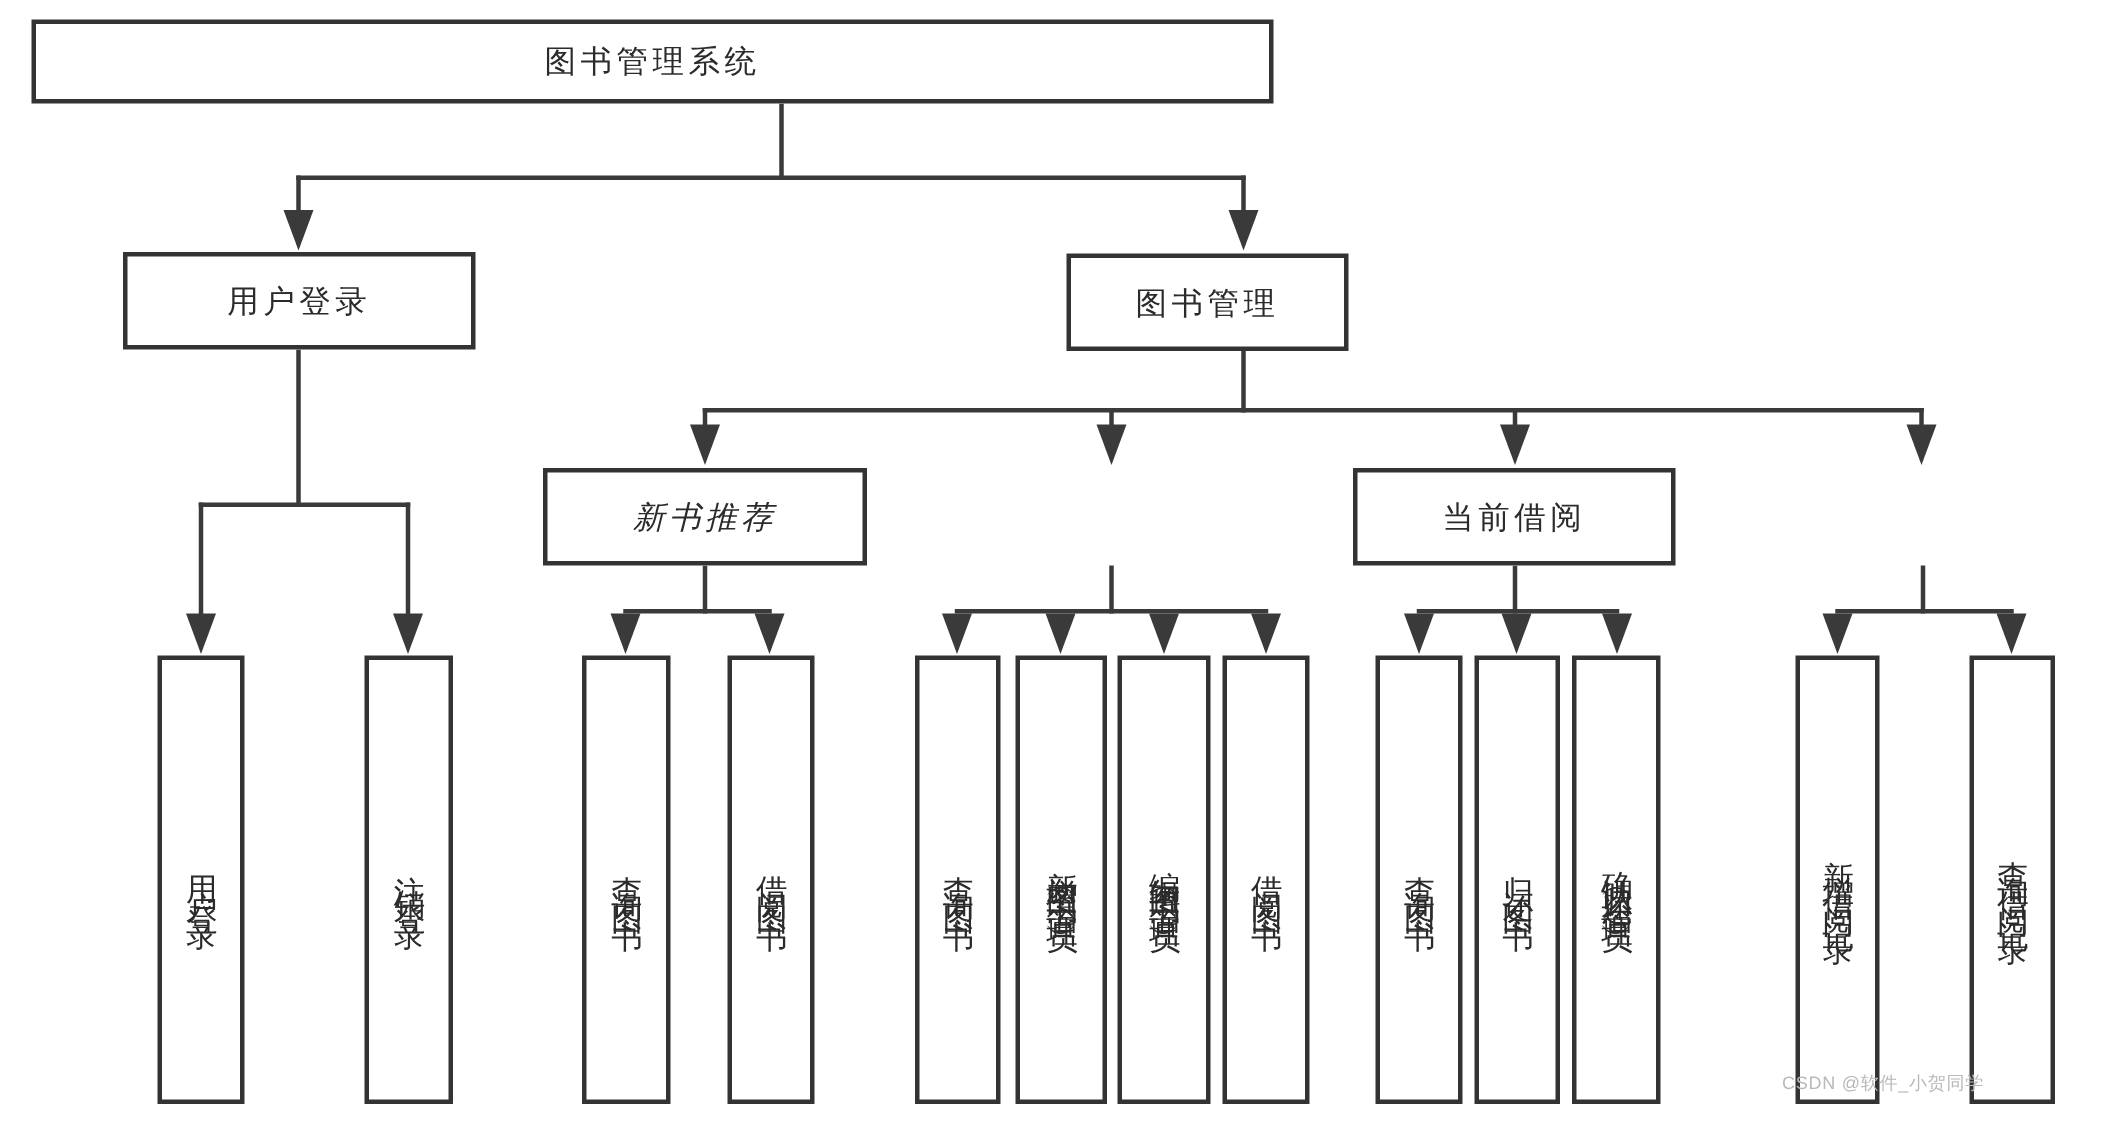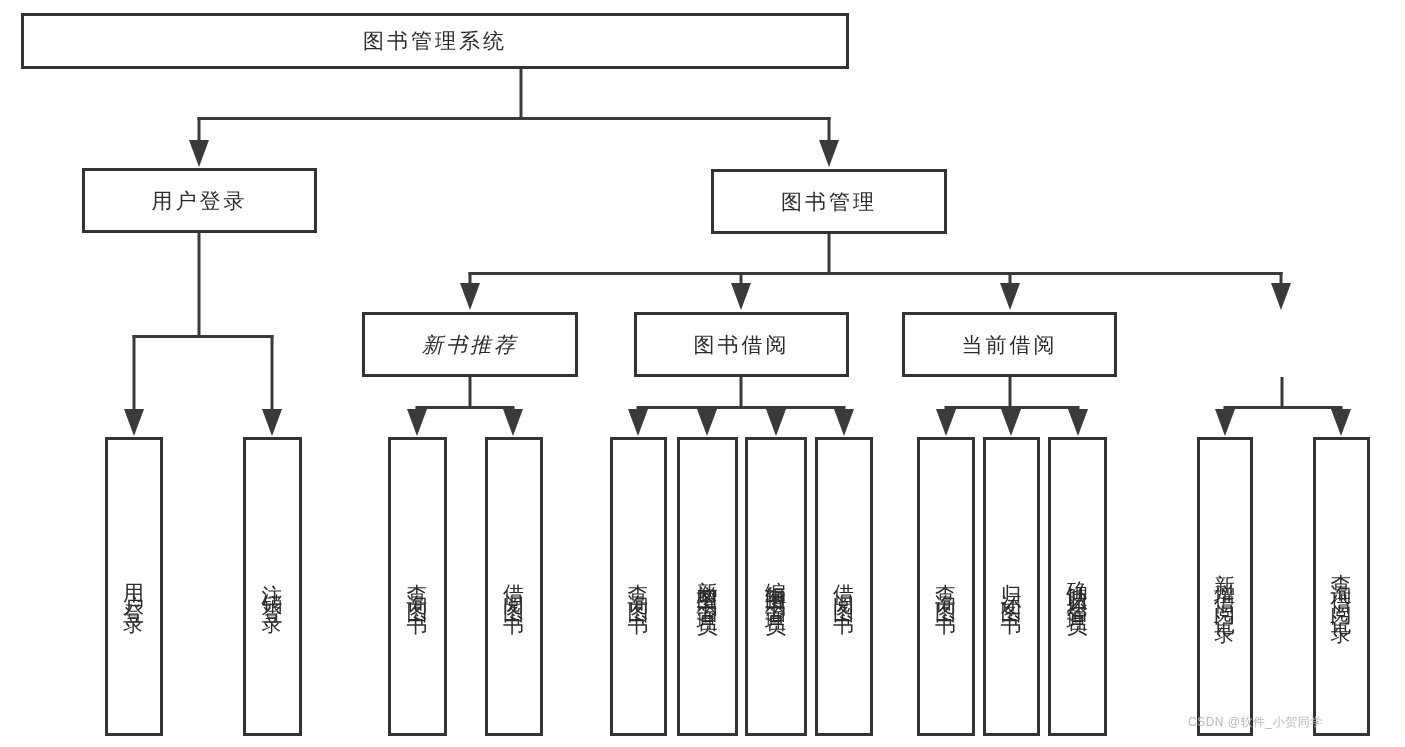--- a/index.html
+++ b/index.html
@@ -111,24 +111,23 @@
       <polygon points="1001,409 1021,409 1011,436"></polygon>
       <polygon points="1068,409 1088,409 1078,436"></polygon>
       <polygon points="1215,409 1235,409 1225,436"></polygon>
       <polygon points="1331,409 1351,409 1341,436"></polygon>
     </g>
   </svg>
 
   <div class="box box-h" style="left:21px;top:13px;width:828px;height:56px;">图书管理系统</div>
 
   <div class="box box-h" style="left:82px;top:168px;width:235px;height:65px;">用户登录</div>
-  <div class="box box-h" style="left:711px;top:169px;width:236px;height:65px;">图书管理</div>
+  <div class="box box-h" style="left:711px;top:169px;width:188px;height:65px;">图书管理</div>
 
   <div class="box box-h" style="left:362px;top:312px;width:216px;height:65px;font-style:italic;">新书推荐</div>
-  <div class="box box-h" style="left:634px;top:312px;width:215px;height:65px;">图书借阅</div>
   <div class="box box-h" style="left:902px;top:312px;width:215px;height:65px;">当前借阅</div>
 
   <div class="box box-v" style="left:105px;width:58px;">用户登录</div>
   <div class="box box-v" style="left:243px;width:59px;">注销登录</div>
 
   <div class="box box-v" style="left:388px;width:59px;">查询图书</div>
   <div class="box box-v" style="left:485px;width:58px;">借阅图书</div>
 
   <div class="box box-v" style="left:610px;width:57px;">查询图书</div>
   <div class="box box-v tight" style="left:677px;width:61px;">新增图书（管理员）</div>

